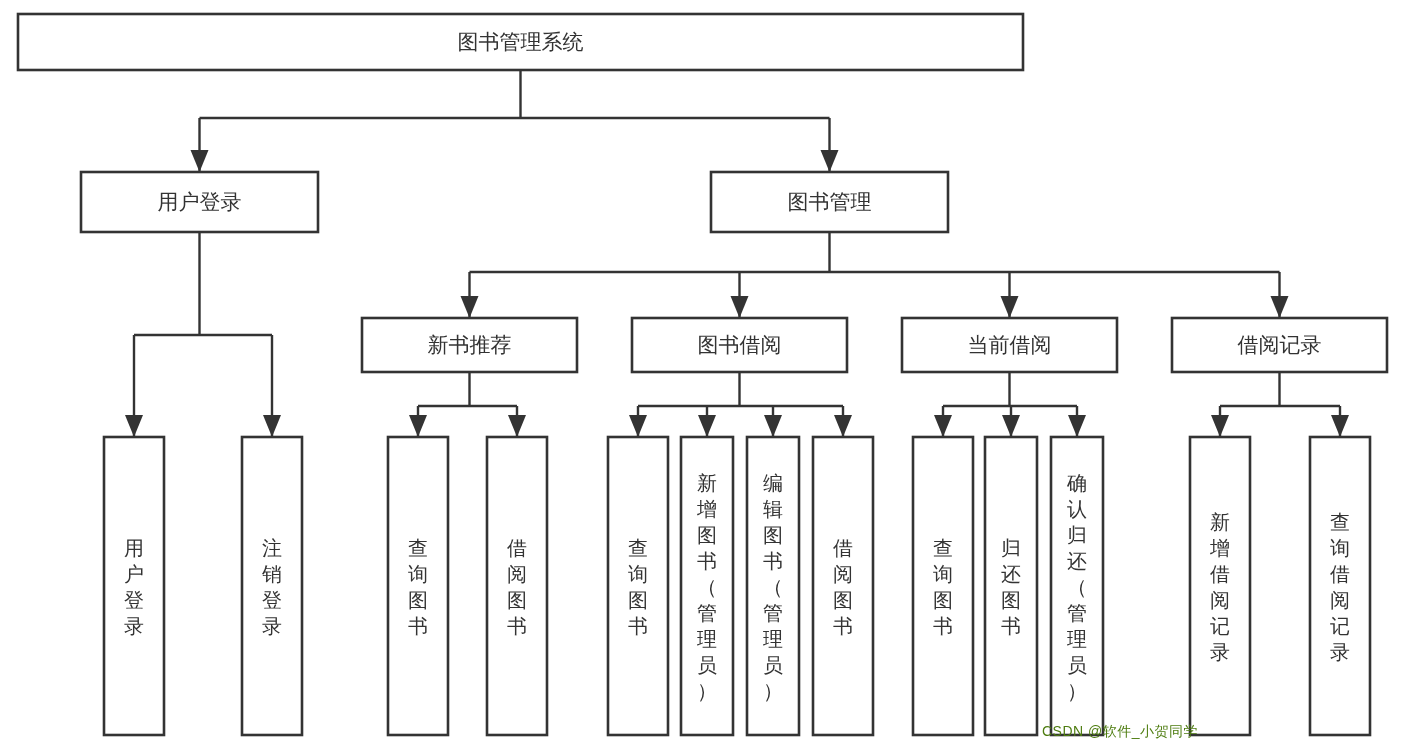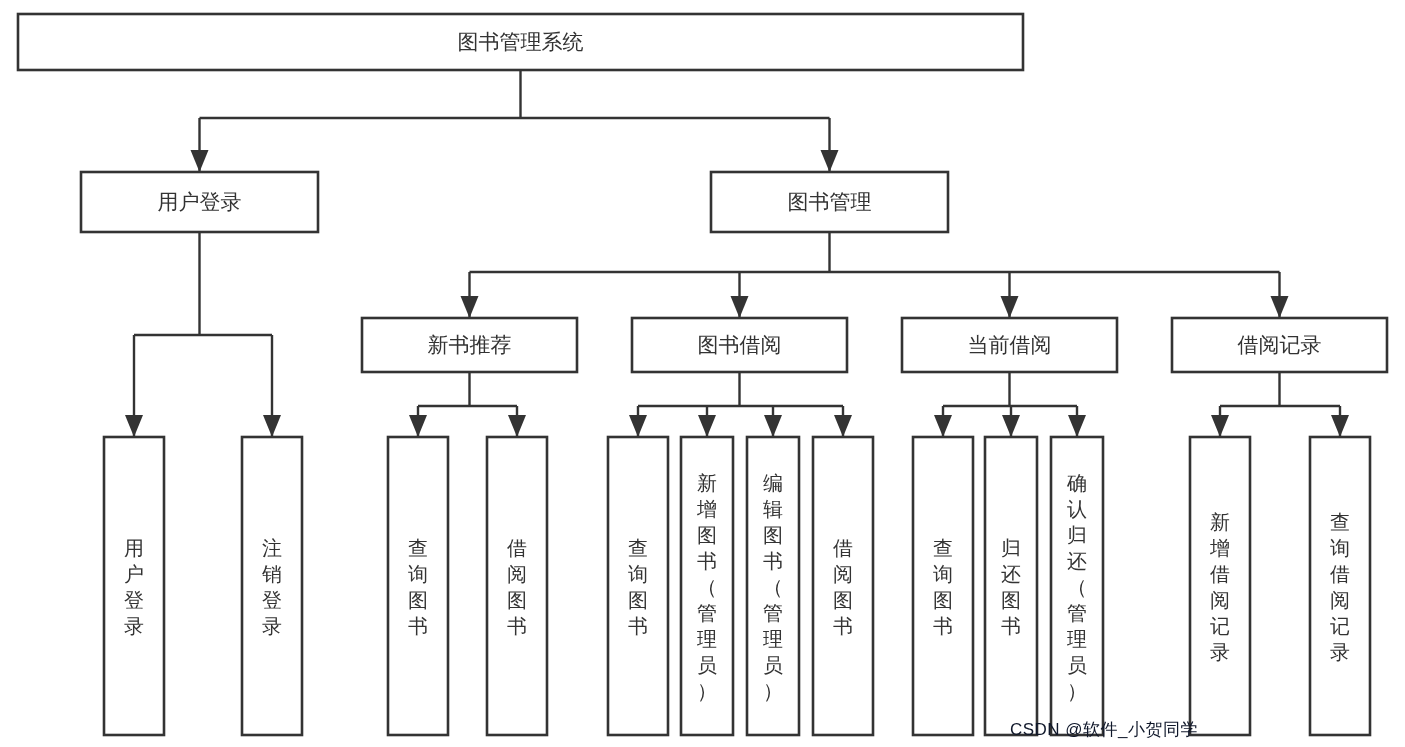--- a/index.html
+++ b/index.html
@@ -55,22 +55,22 @@
     font-family: "Liberation Sans", "DejaVu Sans", sans-serif;
     font-size: 20px;
     fill: #333333;
     text-anchor: middle;
   }
   .watermark-text {
     position: absolute;
     right: 10px;
     bottom: 6px;
     font-family: "Liberation Sans", "DejaVu Sans", sans-serif;
-    font-size: 17px;
-    color: #0f172a;
+    font-size: 14px;
+    color: #4d7c0f;
     white-space: nowrap;
     letter-spacing: 0.5px;
     user-select: none;
   }
 </style>
 </head>
 <body>
 
 <div id="diagram-root">
   <svg class="diagram-canvas" viewBox="0 0 1405 747" xmlns="http://www.w3.org/2000/svg">

